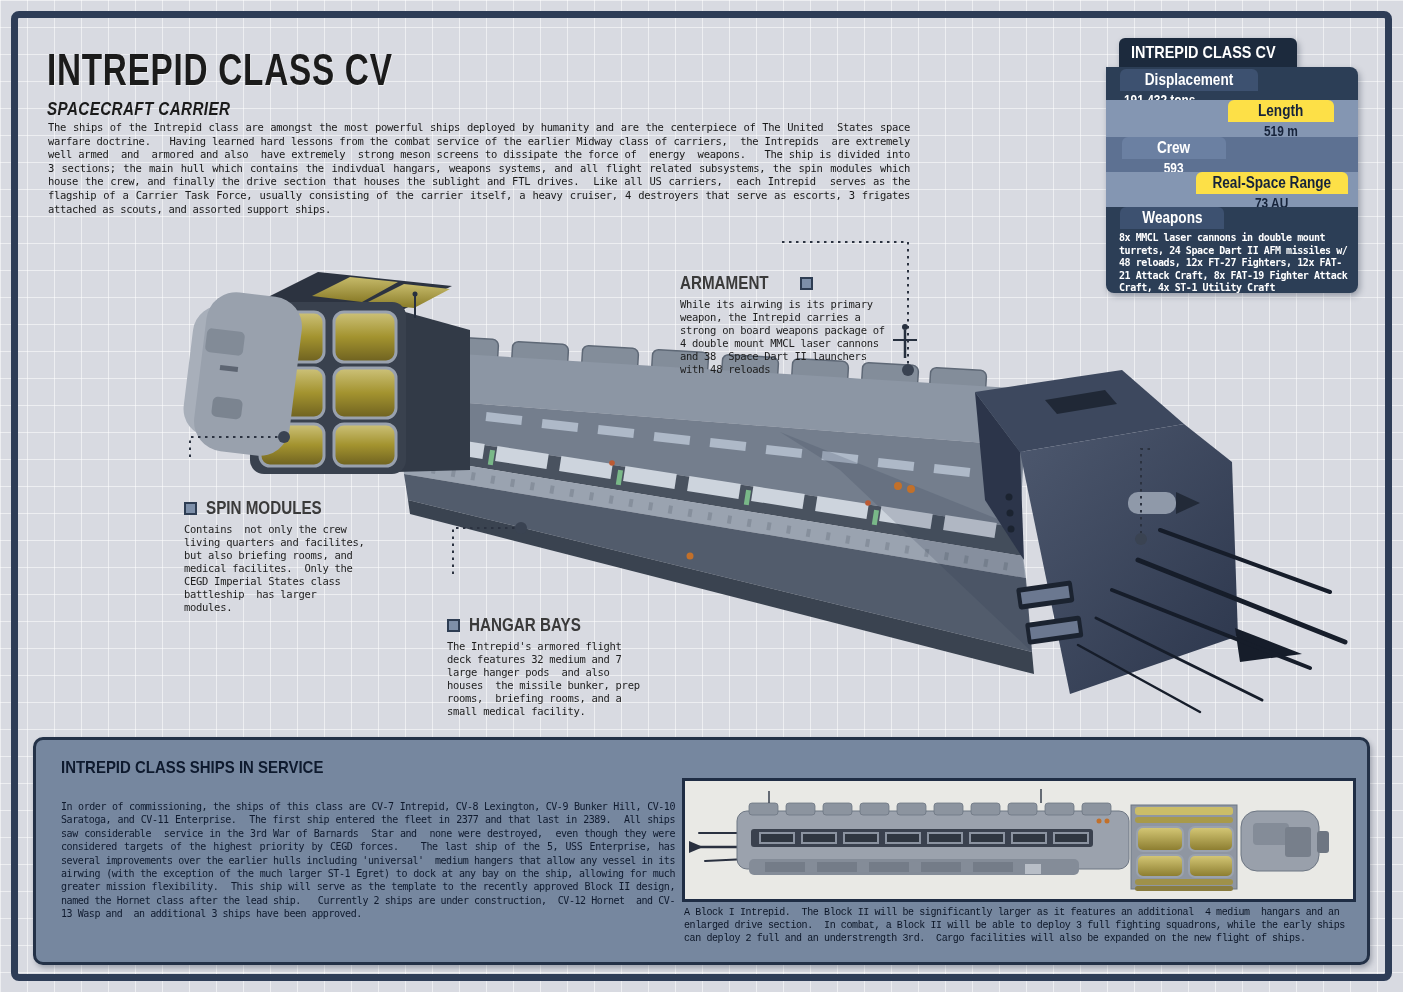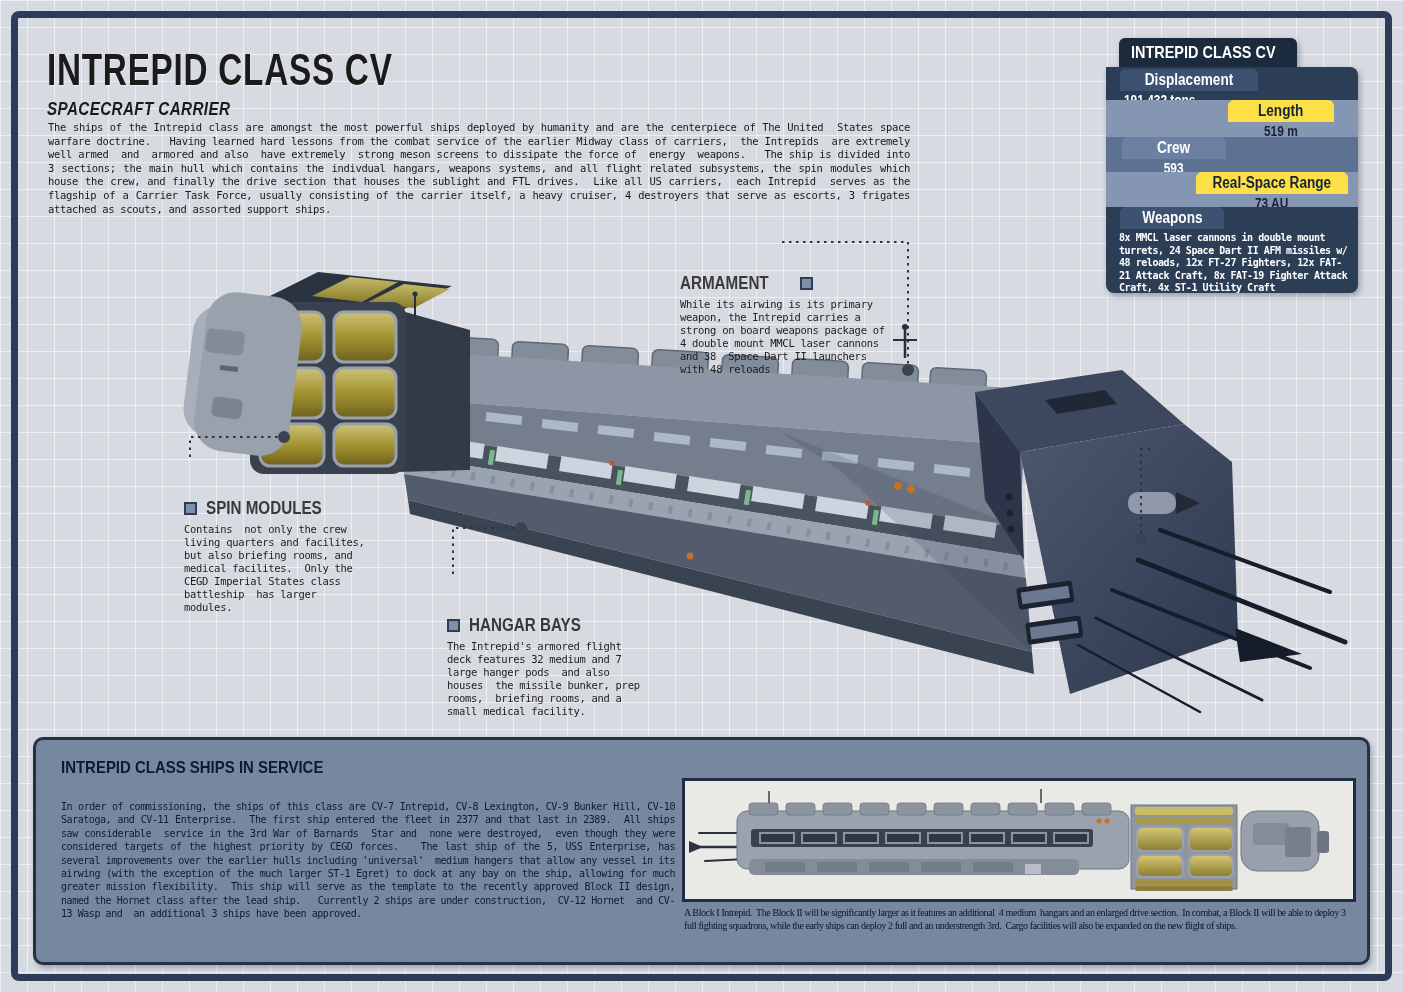--- a/index.html
+++ b/index.html
@@ -66,21 +66,21 @@
     box-shadow:2px 3px 5px rgba(30,40,60,.3);}
   .service-title{position:absolute;left:25px;top:18px;font-weight:bold;font-size:17px;
     color:#0e1a2e;display:inline-block;transform:scaleX(.88);transform-origin:0 50%;white-space:nowrap;}
   .service-body{position:absolute;left:25px;top:48px;width:614px;
     font-family:"DejaVu Sans Mono", monospace;font-size:10px;line-height:13.4px;
     letter-spacing:-.45px;color:#0f1a2e;white-space:pre-wrap;text-align:justify;margin-top:12px;}
   .thumb{position:absolute;left:646px;top:38px;width:674px;height:124px;background:#e9e9e5;
     border:3px solid #1f2d44;box-sizing:border-box;}
   .thumb svg{display:block;}
   .caption{position:absolute;left:648px;top:166px;width:676px;
-    font-family:Liberation Serif, serif;font-size:10px;line-height:13px;
+    font-family:Liberation Mono, monospace;font-size:10px;line-height:13px;
     letter-spacing:-.4px;color:#0b1526;white-space:pre-wrap;}
 </style>
 </head>
 <body>
 
 <div class="stage">
 
   <svg class="layer-ship" width="1403" height="992" viewBox="0 0 1403 992">
     <defs>
       <linearGradient id="goldV" x1="0" y1="0" x2="0" y2="1">

